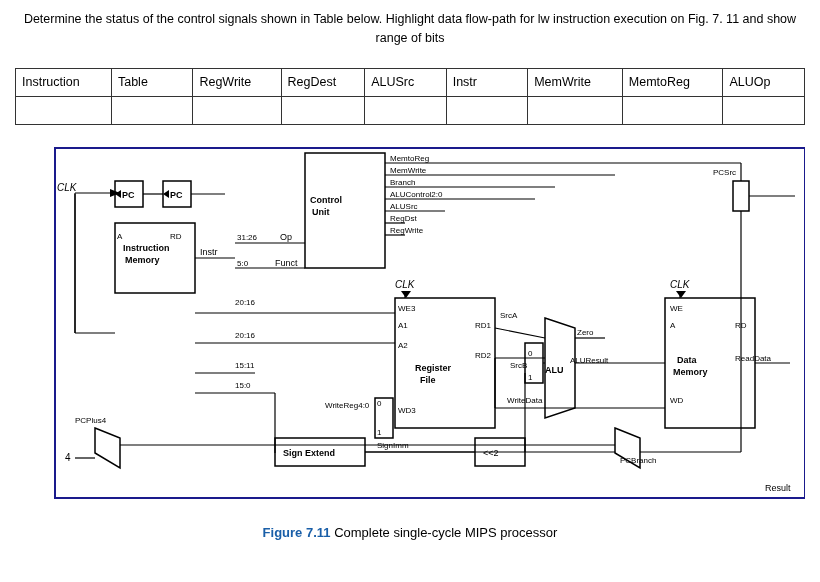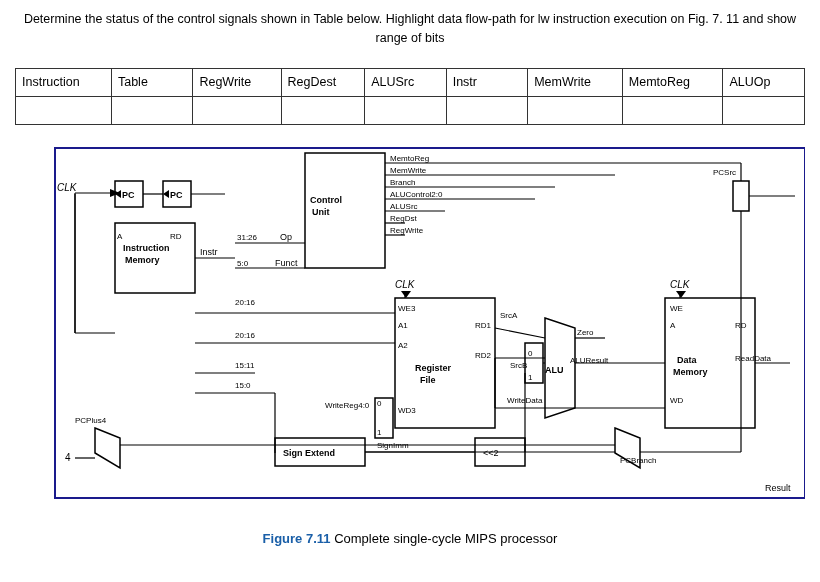--- a/index.html
+++ b/index.html
@@ -52,21 +52,21 @@
     }
 
     .diagram-svg {
       width: 100%;
       height: 100%;
     }
 
     
     .figure-caption {
       text-align: center;
-      margin-top: 18px;
+      margin-top: 12px;
       font-size: 13px;
     }
     .figure-caption .fig-label {
       color: #1a5fa8;
       font-weight: bold;
     }
   </style>
 </head>
 <body>
 

